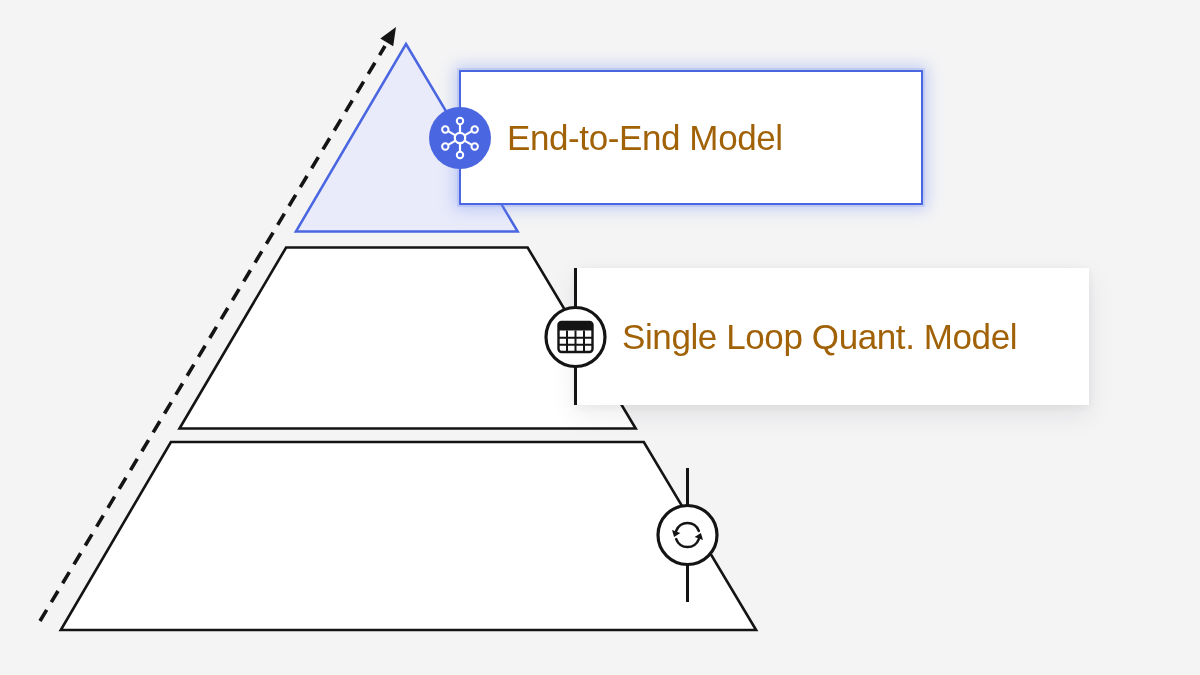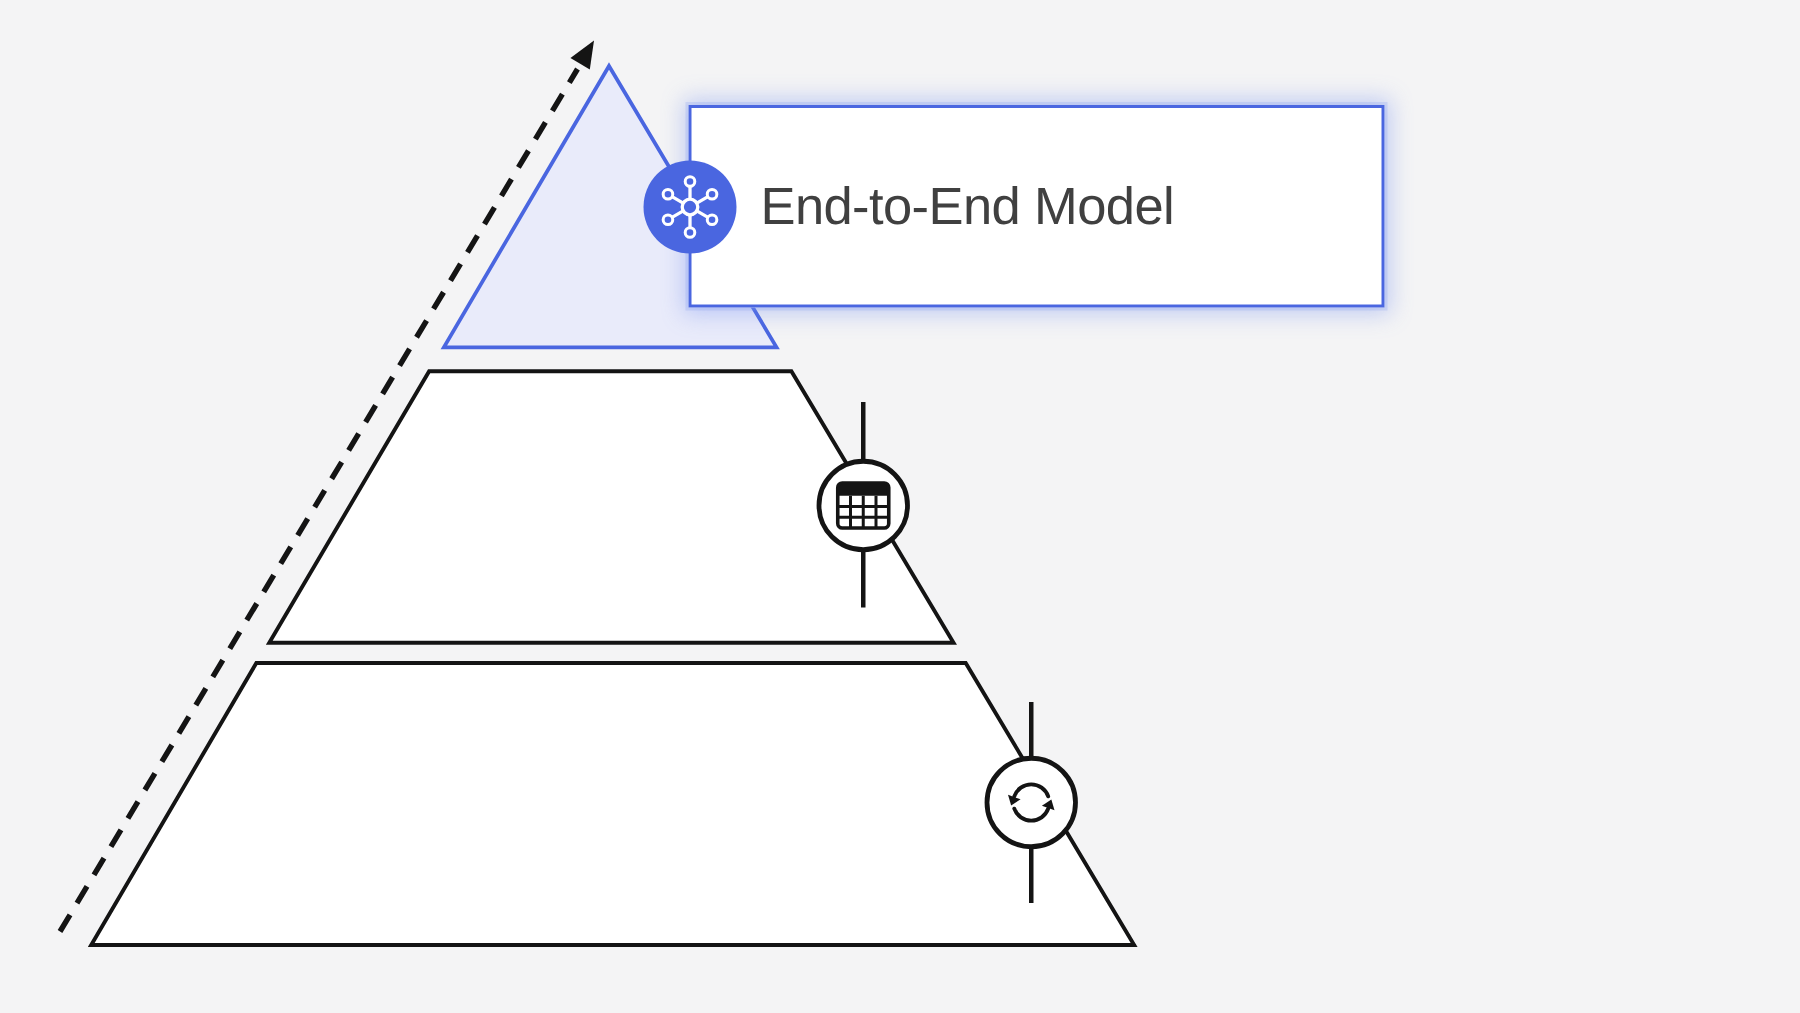--- a/index.html
+++ b/index.html
@@ -23,21 +23,21 @@
     width: 1200px;
     height: 675px;
     pointer-events: none;
   }
   .label-card {
     position: absolute;
     background: #ffffff;
     display: flex;
     align-items: center;
     box-sizing: border-box;
-    color: #404040;
+    color: #a16207;
     font-size: 35px;
     letter-spacing: -0.4px;
     white-space: nowrap;
   }
   .card-plain {
     box-shadow: 0 10px 26px rgba(30,30,40,0.08), 0 2px 8px rgba(30,30,40,0.06);
   }
   .card-highlight {
     border: 2.5px solid #4a66e0;
     box-shadow: 0 0 0 2px rgba(122,148,242,0.22), 0 0 14px 4px rgba(108,138,240,0.38);
@@ -62,20 +62,23 @@
     <g>
       <line x1="40" y1="621" x2="385" y2="46" stroke="#141414" stroke-width="3.6" stroke-dasharray="13 9"></line>
       <polygon points="396,27 393.2,46.3 380.3,38.6" fill="#141414"></polygon>
     </g>
   </svg>
 
   <div id="card-top" class="label-card card-highlight">
     <span>End-to-End Model</span>
   </div>
 
+  <div id="card-middle" class="label-card card-plain">
+    <span>Single Loop Quant. Model</span>
+  </div>
 
 
   <svg class="layer" viewBox="0 0 1200 675">
 
     <line x1="575.5" y1="268" x2="575.5" y2="405" stroke="#141414" stroke-width="3"></line>
     <line x1="687.5" y1="468" x2="687.5" y2="602" stroke="#141414" stroke-width="3"></line>
 
     <g>
       <circle cx="460" cy="138" r="31" fill="#4a66e0"></circle>
       <circle cx="460" cy="138" r="5.2" fill="none" stroke="#ffffff" stroke-width="2.2"></circle>

